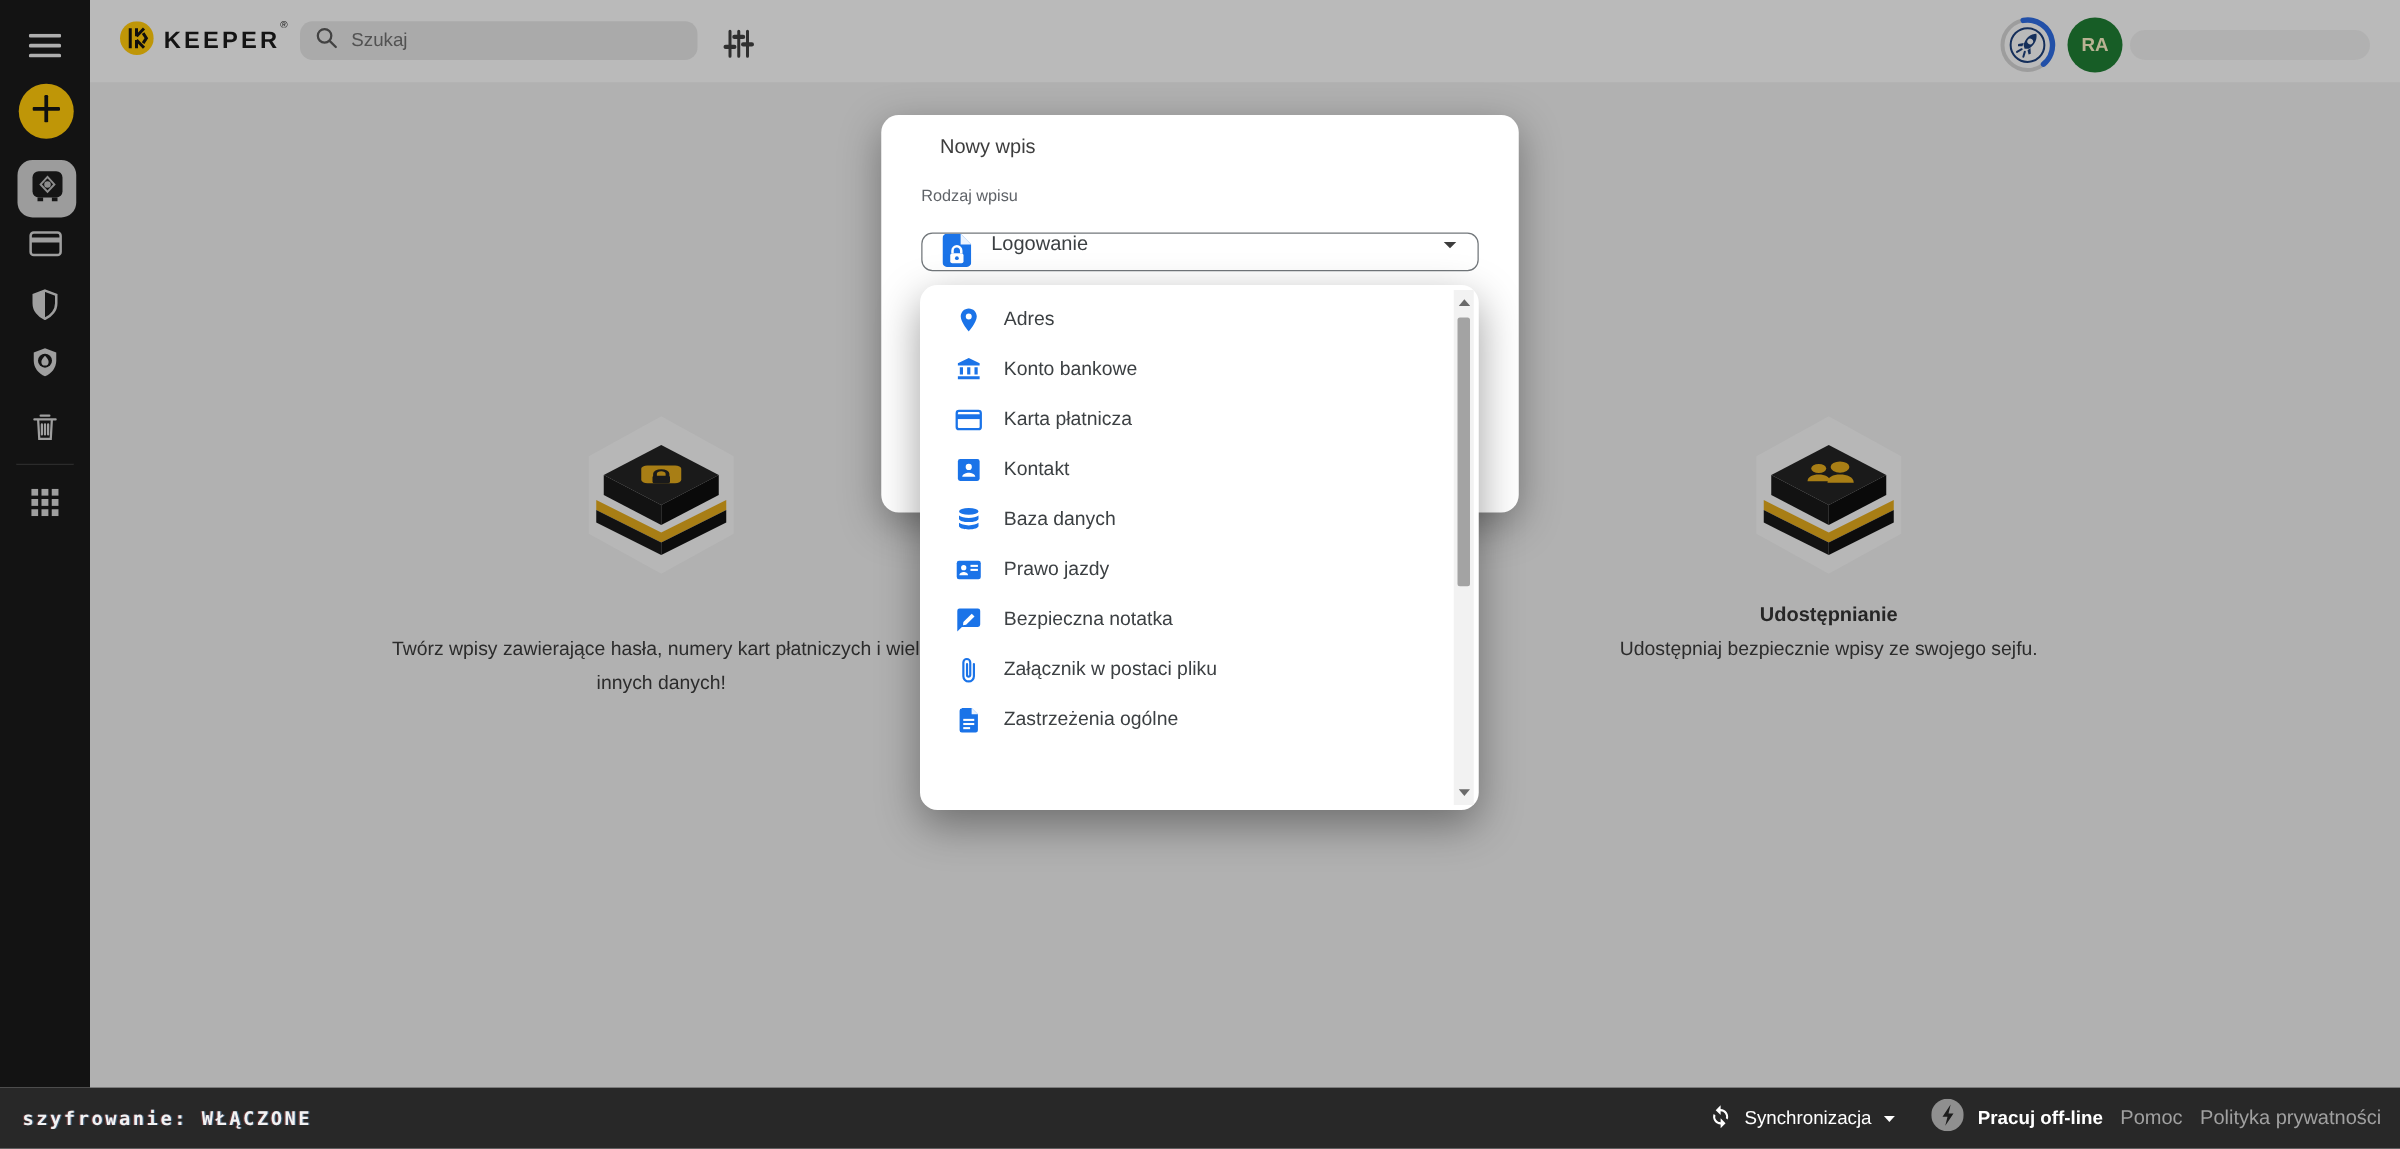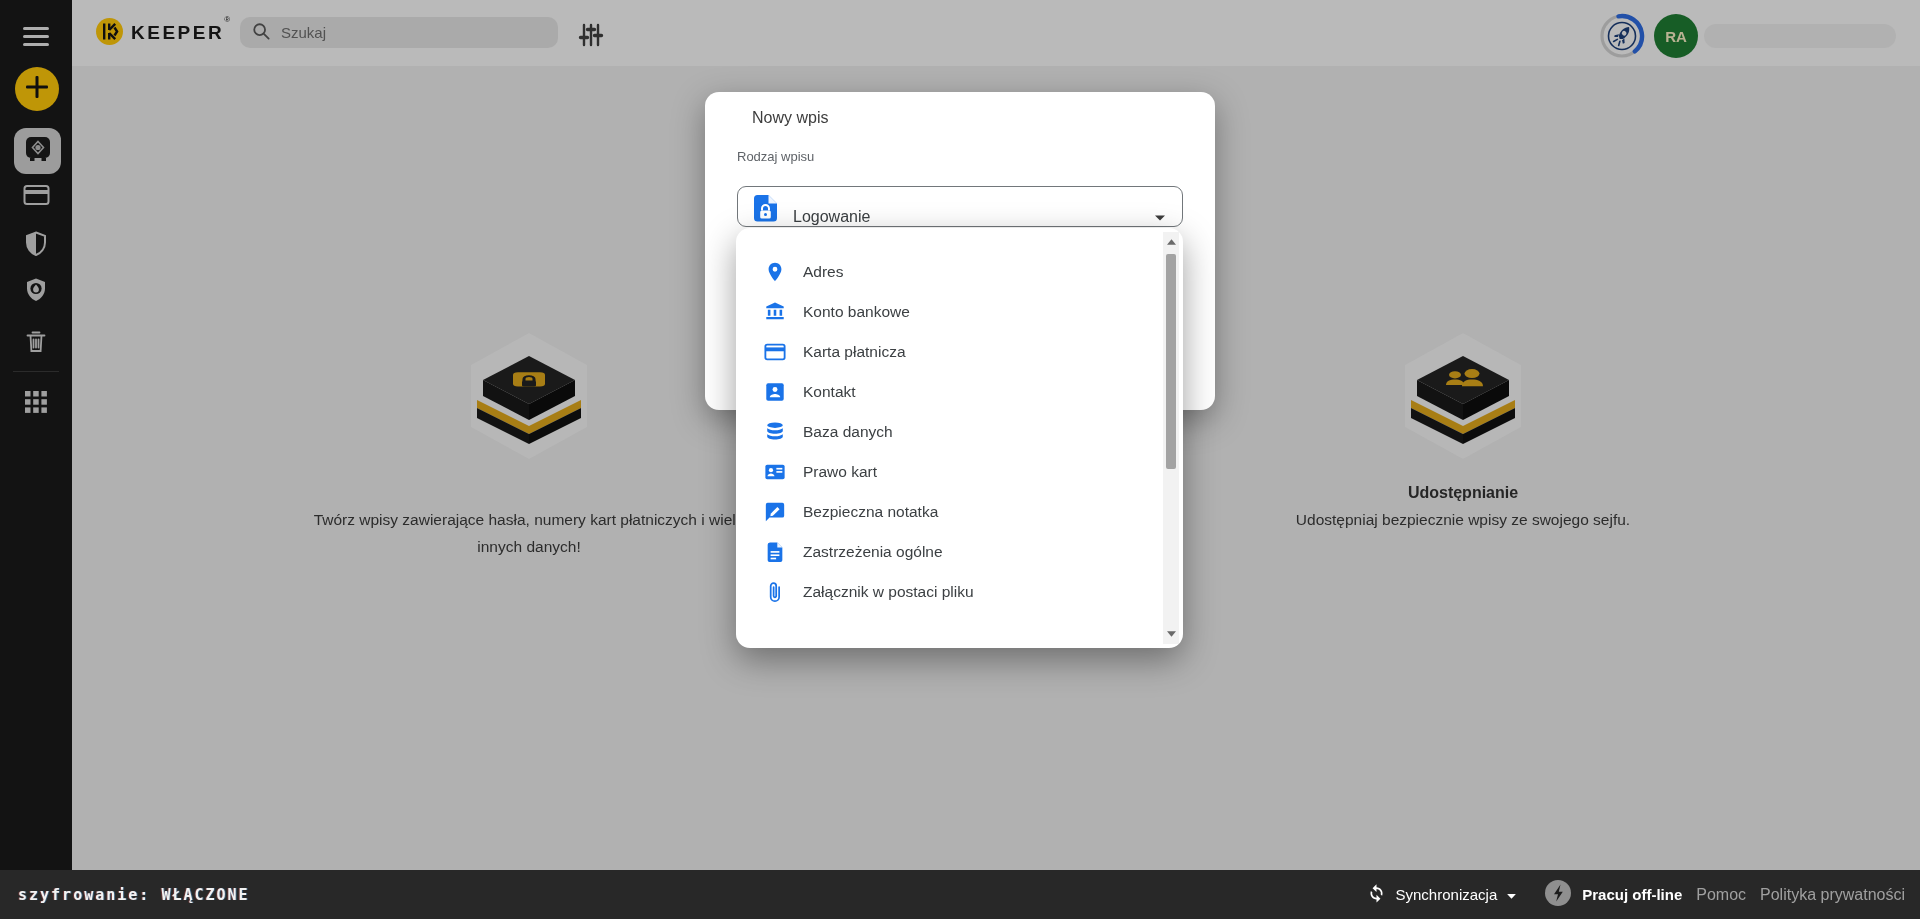--- a/index.html
+++ b/index.html
@@ -47,28 +47,28 @@
   .sharing-desc{left:1141px;top:424px;width:500px;}
 
   
   .overlay{left:0;top:0;width:1920px;height:870px;background:rgba(0,0,0,0.25);z-index:5;}
 
   
   .modal{left:705px;top:92px;width:510px;height:318px;background:#fff;border-radius:14px;
     box-shadow:0 10px 32px rgba(0,0,0,.35);z-index:10;}
   .modal-title{left:47px;top:17px;font-size:16px;font-weight:500;color:#3d3d3d;}
   .field-label{left:32px;top:57px;font-size:13px;color:#5f6368;}
-  .select{left:32px;top:94px;width:446px;height:41px;border:1.5px solid #72777b;border-radius:9px;
-    box-sizing:border-box;display:flex;align-items:flex-end;padding:0 16px;gap:16px;cursor:pointer;background:#fff;}
+  .select{left:32px;top:94px;width:446px;height:31px;border:1.5px solid #72777b;border-radius:9px;
+    box-sizing:border-box;display:flex;align-items:flex-start;padding:0 16px;gap:16px;cursor:pointer;background:#fff;}
   .select-text{font-size:16px;color:#3c4043;flex:1;}
 
   
   .dropdown{left:736px;top:228px;width:447px;height:420px;background:#fff;border-radius:14px;
     box-shadow:0 12px 34px rgba(0,0,0,.38);z-index:11;overflow:hidden;}
-  .optlist{list-style:none;margin:0;padding:24px 0;}
+  .optlist{list-style:none;margin:0;padding:8px 0;}
   .opt{height:40px;display:flex;align-items:center;padding:0 28px;gap:17px;cursor:pointer;}
   .olabel{font-size:15.5px;color:#3c4043;}
   .oicon{width:22px;height:22px;display:flex;align-items:center;justify-content:center;}
   .scrollbar{right:4px;top:4px;bottom:4px;width:16px;background:#f2f2f2;}
   .sb-arrow{left:0;width:16px;height:16px;display:flex;align-items:center;justify-content:center;cursor:pointer;}
   .sb-arrow.up{top:2px;} .sb-arrow.down{bottom:2px;}
   .thumb{left:3px;top:22px;width:10px;height:215px;background:#a3a3a3;border-radius:2px;cursor:pointer;}
 
   
   .footer{left:0;top:870px;width:1920px;height:49px;background:#282828;z-index:8;
@@ -343,50 +343,50 @@
       <li class="opt">
         <span class="oicon">
             <svg width="22" height="22" viewBox="0 0 24 24">
               <rect x="1.5" y="4" width="21" height="16" rx="2" fill="#1a73e8"></rect>
               <circle cx="7.6" cy="10" r="2.3" fill="#fff"></circle>
               <path d="M3.8 16.6c0-2 2.4-2.9 3.8-2.9s3.8.9 3.8 2.9z" fill="#fff"></path>
               <rect x="13.5" y="7.5" width="6.5" height="1.8" fill="#fff"></rect>
               <rect x="13.5" y="11" width="6.5" height="1.8" fill="#fff"></rect>
             </svg>
           </span>
-        <span class="olabel">Prawo kart</span>
+        <span class="olabel">Prawo jazdy</span>
       </li>
       <li class="opt">
         <span class="oicon">
             <svg width="22" height="22" viewBox="0 0 24 24">
               <path d="M20 2H4a2 2 0 0 0-2 2v18l4-4h14a2 2 0 0 0 2-2V4a2 2 0 0 0-2-2z" fill="#1a73e8"></path>
               <polygon points="7,16.5 7.3,13.8 14.6,6.5 17,8.9 9.7,16.2" fill="#fff"></polygon>
             </svg>
           </span>
         <span class="olabel">Bezpieczna notatka</span>
+      </li>
+      <li class="opt">
+        <span class="oicon">
+            <svg width="22" height="22" viewBox="0 0 24 24" fill="none" stroke="#1a73e8" stroke-width="1.9" stroke-linecap="round">
+              <path d="M16.5 6.8v10.6a4.6 4.6 0 0 1-9.2 0V5.4a3 3 0 0 1 6 0v11a1.4 1.4 0 0 1-2.8 0V6.8"></path>
+            </svg>
+          </span>
+        <span class="olabel">Załącznik w postaci pliku</span>
       </li>
       <li class="opt">
         <span class="oicon">
             <svg width="22" height="22" viewBox="0 0 24 24">
               <path d="M6 1.5h8.5L20 7v14a2 2 0 0 1-2 2H6a2 2 0 0 1-2-2v-17a2 2 0 0 1 2-2z" fill="#1a73e8"></path>
               <path d="M14.5 1.5L20 7h-5.5z" fill="#fff" opacity="0.92"></path>
               <rect x="7.2" y="11" width="9.6" height="1.8" fill="#fff"></rect>
               <rect x="7.2" y="14.6" width="9.6" height="1.8" fill="#fff"></rect>
               <rect x="7.2" y="18.2" width="6" height="1.8" fill="#fff"></rect>
             </svg>
           </span>
         <span class="olabel">Zastrzeżenia ogólne</span>
-      </li>
-      <li class="opt">
-        <span class="oicon">
-            <svg width="22" height="22" viewBox="0 0 24 24" fill="none" stroke="#1a73e8" stroke-width="1.9" stroke-linecap="round">
-              <path d="M16.5 6.8v10.6a4.6 4.6 0 0 1-9.2 0V5.4a3 3 0 0 1 6 0v11a1.4 1.4 0 0 1-2.8 0V6.8"></path>
-            </svg>
-          </span>
-        <span class="olabel">Załącznik w postaci pliku</span>
       </li>
     </ul>
     <div class="abs scrollbar">
       <div class="abs sb-arrow up">
           <svg width="9" height="6" viewBox="0 0 10 6">
             <path d="M0 6l5-6 5 6z" fill="#6a6a6a"></path>
           </svg>
         </div>
       <div class="abs thumb"></div>
       <div class="abs sb-arrow down">

